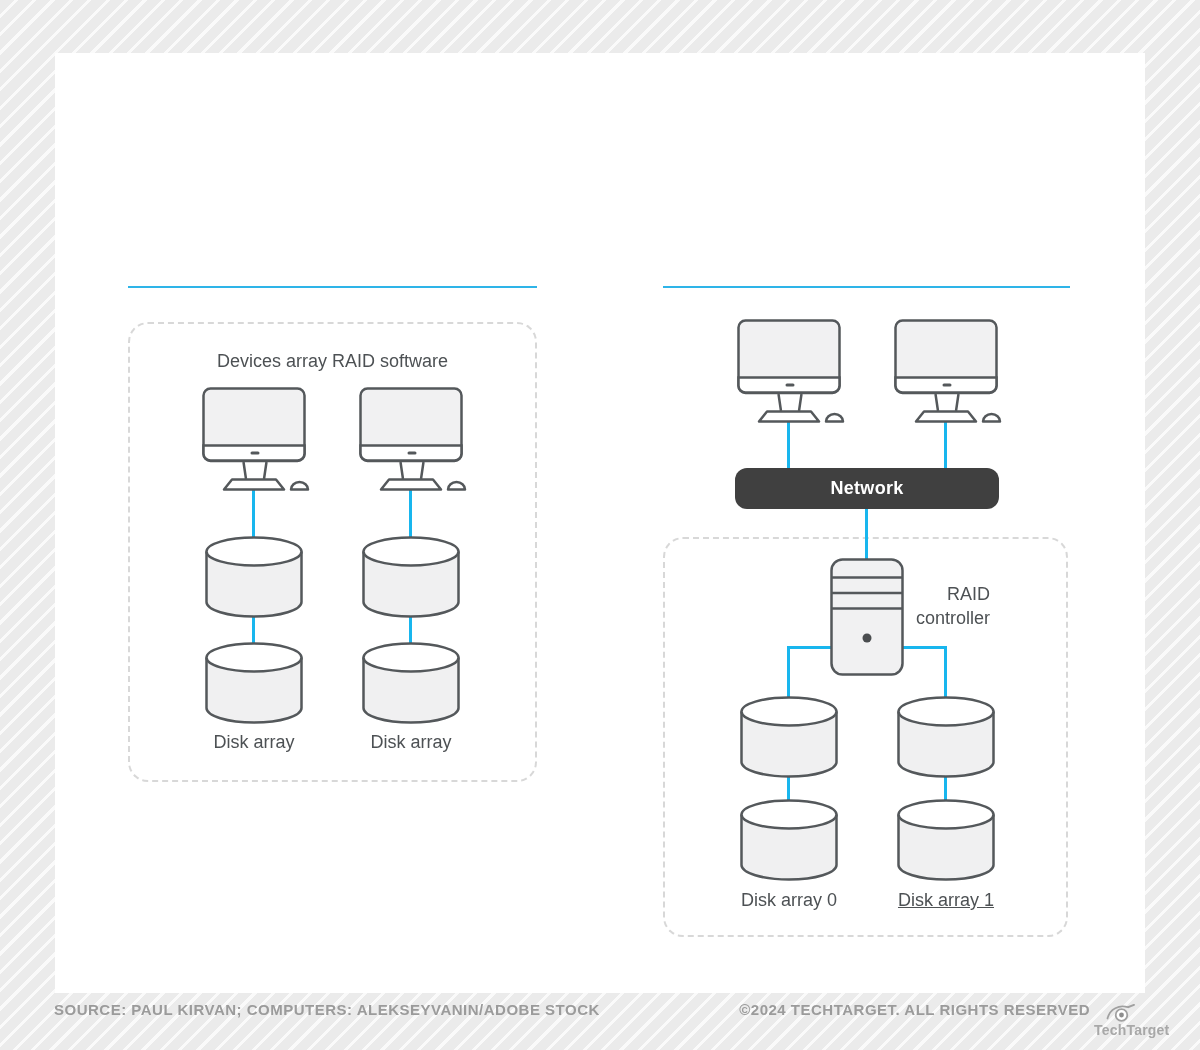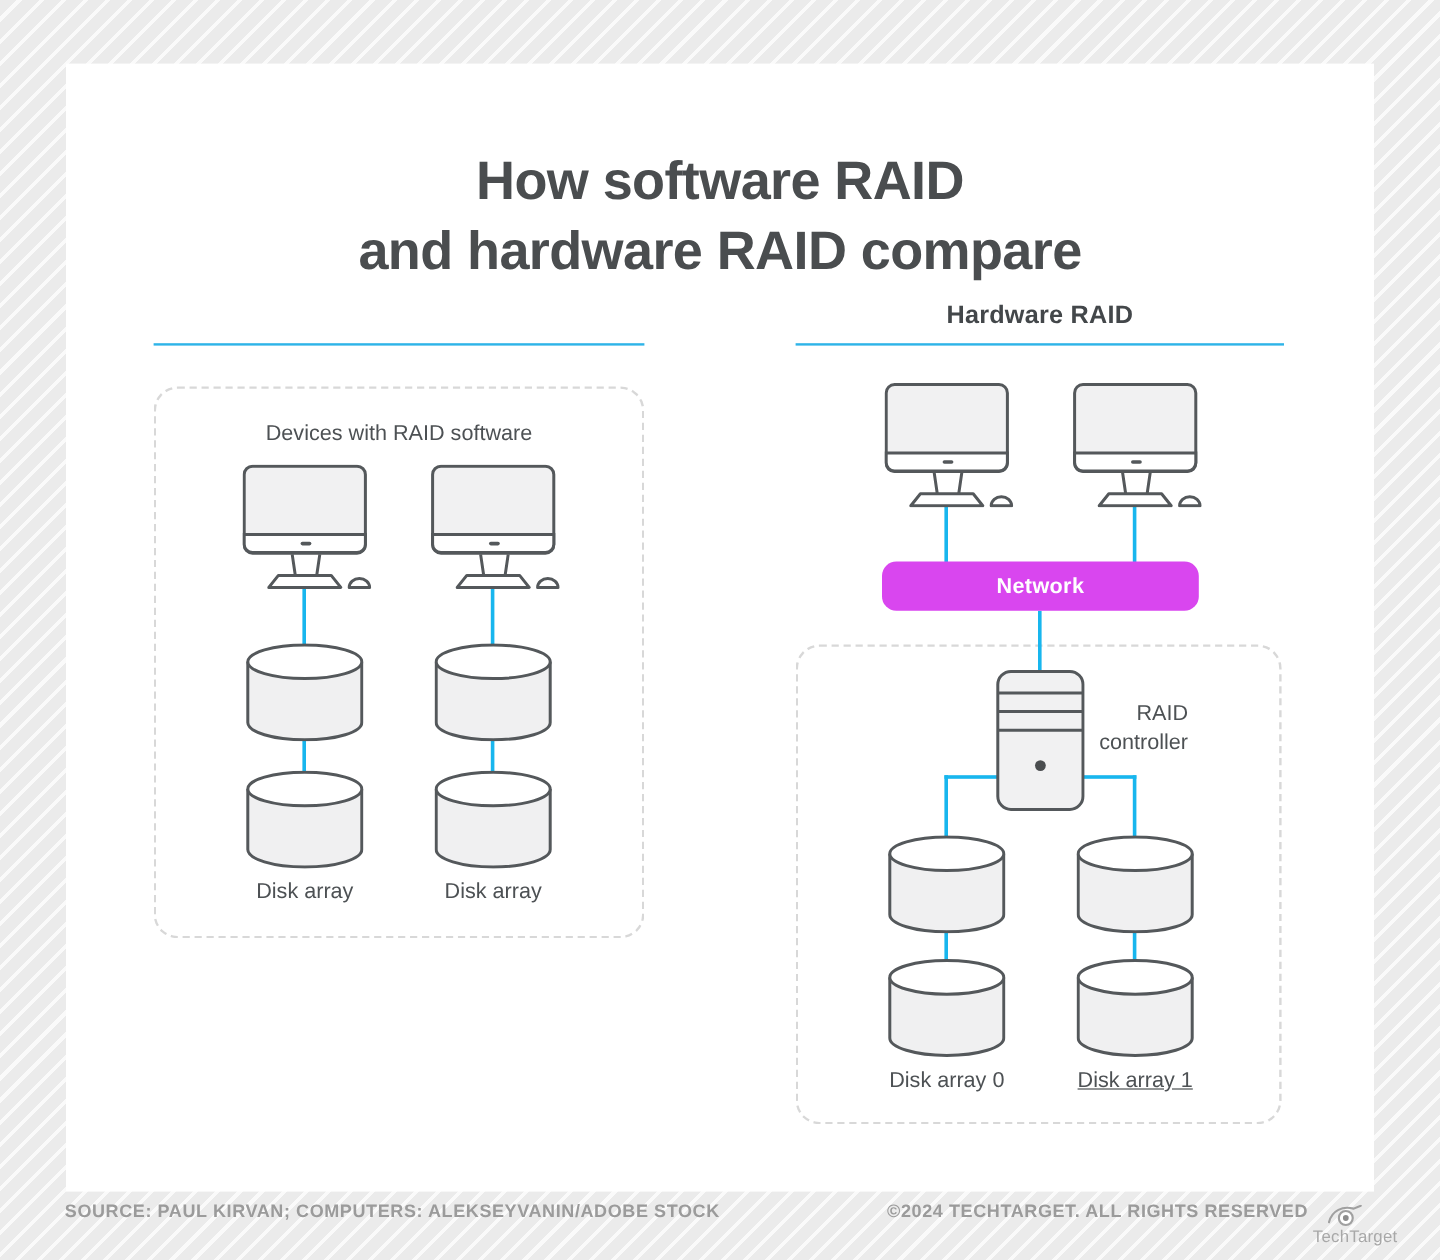--- a/index.html
+++ b/index.html
@@ -25,39 +25,39 @@
     background:transparent;z-index:0;
   }
   .caption{
     position:absolute;text-align:center;font-size:18px;color:#4d5154;z-index:3;
   }
   .conn-v{position:absolute;width:3px;background:#18b6ee;z-index:1;}
   .conn-h{position:absolute;height:3px;background:#18b6ee;z-index:1;}
   .icon{position:absolute;z-index:2;}
   .network-box{
     position:absolute;left:735px;top:468px;width:264px;height:41px;
-    background:#d946ef;border-radius:12px;z-index:2;
+    background:#404040;border-radius:12px;z-index:2;
     color:#ffffff;font-size:18px;font-weight:600;text-align:center;line-height:41px;
     letter-spacing:0.3px;
   }
   .disk-label{
     position:absolute;width:160px;text-align:center;font-size:18px;color:#4d5154;z-index:3;
   }
   .controller-label{
     position:absolute;left:916px;top:582px;font-size:18px;line-height:24px;
     color:#4d5154;white-space:pre-line;z-index:3;text-align:right;
   }
   .footer-text{
     position:absolute;top:1001px;font-size:15px;font-weight:bold;color:#9b9b9b;
     letter-spacing:0.5px;z-index:3;
   }
   .source-text{left:54px;}
   .copyright-text{right:110px;}
   .brand{
-    position:absolute;left:1094px;top:1004px;width:58px;text-align:center;z-index:3;
+    position:absolute;left:1094px;top:1004px;width:58px;text-align:center;z-index:3;font-weight:bold;
   }
   .brand-name{font-size:14px;color:#a8a8a8;letter-spacing:0.2px;margin-top:0px;}
   svg{display:block;}
 </style>
 </head>
 <body>
 
 <svg width="0" height="0" style="position:absolute" aria-hidden="true">
   <defs>
     <symbol id="sym-computer" viewBox="0 0 110 104">
@@ -83,28 +83,26 @@
       <path d="M1.5,14.5 C4,4.5 13,0.8 22,3.2 L28,0.8" fill="none" stroke="#a0a0a0" stroke-width="1.8" stroke-linecap="round"></path>
       <circle cx="15.5" cy="11" r="5.8" fill="#ffffff" stroke="#a0a0a0" stroke-width="1.8"></circle>
       <circle cx="15.5" cy="11" r="2.4" fill="#8d8d8d"></circle>
     </symbol>
   </defs>
 </svg>
 
 <div class="stage">
   <div class="card"></div>
 
-  <h1 class="title">How software RAID
-and hardware RAID compare</h1>
 
   <div class="underline" style="left:128px;width:409px;"></div>
 
   <div class="dashed-box" style="left:128px;top:322px;width:405px;height:456px;"></div>
 
-  <div class="caption" style="left:128px;top:351px;width:409px;">Devices with RAID software</div>
+  <div class="caption" style="left:128px;top:351px;width:409px;">Devices array RAID software</div>
 
   <div class="conn-v" style="left:252px;top:489px;height:52px;"></div>
   <div class="conn-v" style="left:252px;top:610px;height:38px;"></div>
   <div class="conn-v" style="left:409px;top:489px;height:52px;"></div>
   <div class="conn-v" style="left:409px;top:610px;height:38px;"></div>
 
   <svg class="icon" style="left:202px;top:387px;" width="110" height="104">
       <use href="#sym-computer"></use>
     </svg>
   <svg class="icon" style="left:359px;top:387px;" width="110" height="104">
@@ -120,21 +118,20 @@
   <svg class="icon" style="left:362px;top:536px;" width="98" height="82">
       <use href="#sym-disk"></use>
     </svg>
   <svg class="icon" style="left:362px;top:642px;" width="98" height="82">
       <use href="#sym-disk"></use>
     </svg>
 
   <div class="disk-label" style="left:174px;top:732px;">Disk array</div>
   <div class="disk-label" style="left:331px;top:732px;">Disk array</div>
 
-  <h2 class="col-heading" style="left:663px;width:407px;margin:0;">Hardware RAID</h2>
   <div class="underline" style="left:663px;width:407px;"></div>
 
   <div class="conn-v" style="left:787px;top:421px;height:49px;"></div>
   <div class="conn-v" style="left:944px;top:421px;height:49px;"></div>
 
   <svg class="icon" style="left:737px;top:319px;" width="110" height="104">
       <use href="#sym-computer"></use>
     </svg>
   <svg class="icon" style="left:894px;top:319px;" width="110" height="104">
       <use href="#sym-computer"></use>

